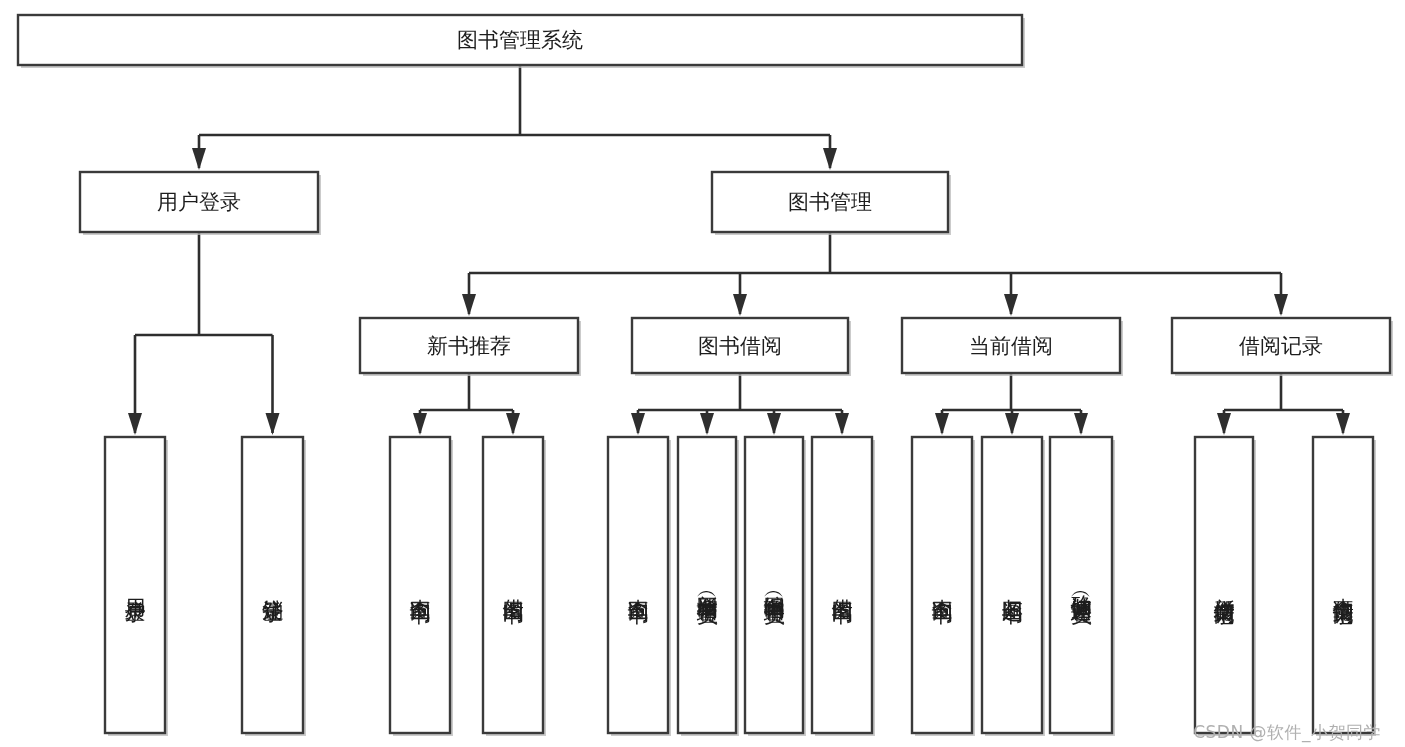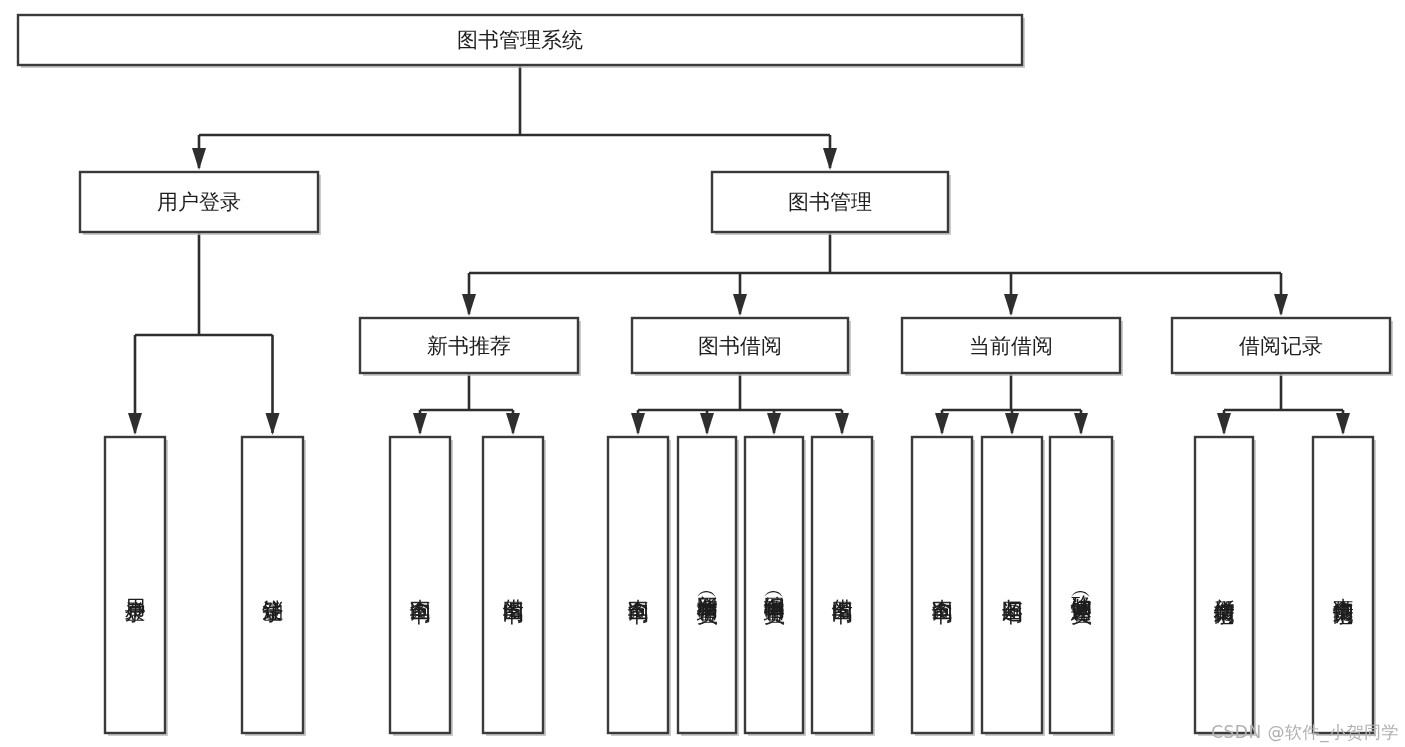--- a/index.html
+++ b/index.html
@@ -69,21 +69,21 @@
     font-family: "DejaVu Sans", "Liberation Sans", sans-serif;
     font-size: 21px;
     line-height: 1.08;
     color: #1d1d1d;
     letter-spacing: 1.5px;
     white-space: nowrap;
     text-align: center;
   }
   .watermark {
     position: absolute;
-    right: 6px;
+    right: 24px;
     bottom: 3px;
     font-family: "DejaVu Sans", "Liberation Sans", sans-serif;
     font-size: 17px;
     color: #b0b0b0;
     white-space: nowrap;
     letter-spacing: 0.5px;
   }
 </style>
 </head>
 <body>

